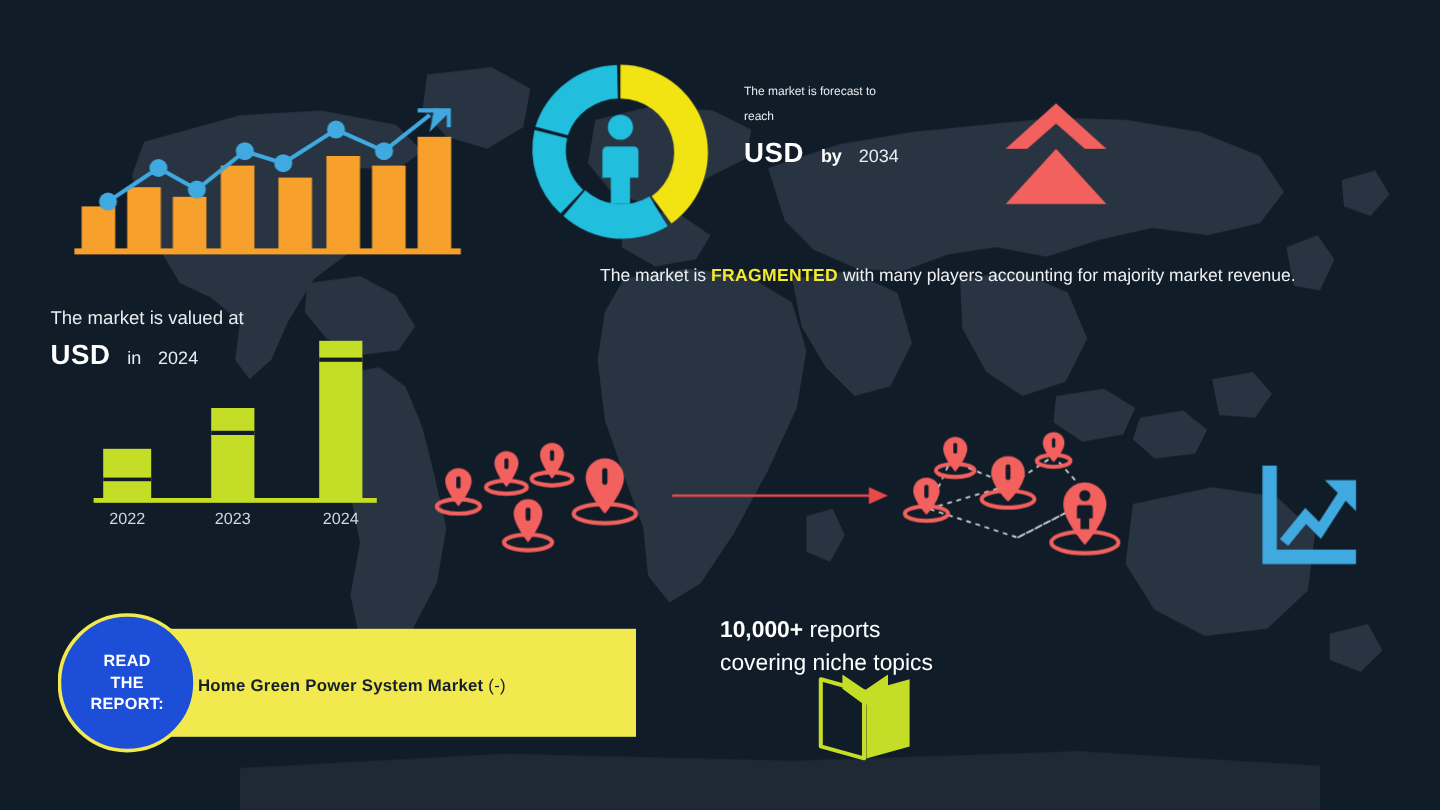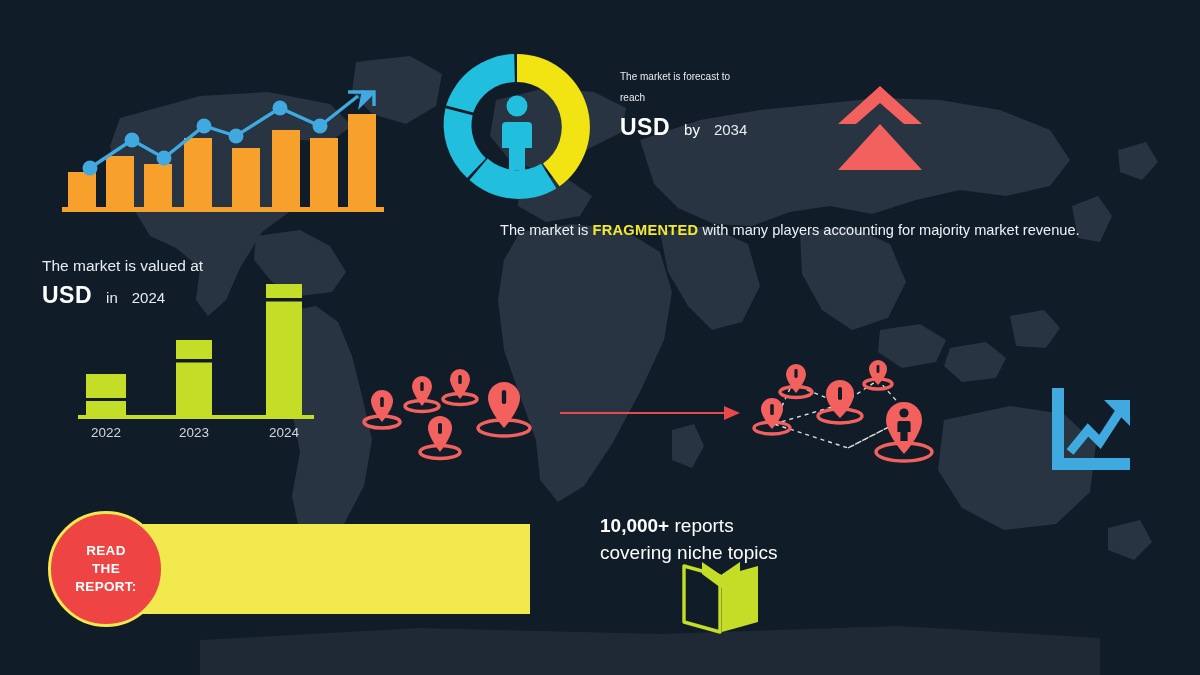--- a/index.html
+++ b/index.html
@@ -16,21 +16,21 @@
   #worldmap { position:absolute; left:0; top:0; width:1200px; height:675px; z-index:0; }
 
   
   .abs { position:absolute; }
 
   
   .ttl-line { color:#e7ecf1; font-size:15.5px; line-height:20px; letter-spacing:.2px; white-space:nowrap; }
   .ttl-line .b { font-weight:bold; color:#ffffff; }
   .big-usd { color:#ffffff; font-size:23px; font-weight:bold; letter-spacing:.5px; }
   .mid { color:#e7ecf1; font-size:15px; }
-  .mid-b { color:#ffffff; font-size:15px; font-weight:normal; }
+  .mid-b { color:#ffffff; font-size:15px; font-weight:bold; }
 
   .pct-glyph { color:#ffffff; font-size:46px; font-weight:bold; line-height:46px; }
 
   #cagr-block { left:42px; top:18px; }
   #cagr-block .row { display:flex; align-items:flex-start; gap:14px; }
   #cagr-text { padding-top:2px; }
 
   #forecast-block { left:620px; top:66px; }
   #forecast-block .l1 { color:#e7ecf1; font-size:10px; line-height:21px; white-space:nowrap; }
   #forecast-block .l2 { margin-top:6px; display:flex; align-items:baseline; gap:14px; }
@@ -47,21 +47,21 @@
   #reports-block .r1 { color:#ffffff; font-size:19px; line-height:27px; white-space:nowrap; }
   #reports-block .r1 .n { font-weight:bold; }
   #reports-block .r2 { color:#ffffff; font-size:19px; line-height:27px; white-space:nowrap; }
 
   
   #cta { left:120px; top:524px; width:410px; height:90px; background:#f2e94e; }
   #cta-label { position:absolute; left:165px; top:563px; color:#15202c; font-size:14px; font-weight:bold; letter-spacing:.2px; white-space:nowrap; }
   #cta-label .tail { font-weight:normal; }
   #cta-circle {
     left:48px; top:511px; width:116px; height:116px; border-radius:50%;
-    background:#ef4444; border:3px solid #f2e94e;
+    background:#1d4ed8; border:3px solid #f2e94e;
     display:flex; flex-direction:column; align-items:center; justify-content:center;
   }
   #cta-circle span { color:#ffffff; font-size:13.5px; font-weight:bold; line-height:18px; letter-spacing:.3px; }
 
   
   #logo { left:986px; top:528px; width:186px; height:118px; }
   #logo-mark { position:absolute; left:54px; top:0px; width:72px; height:64px; }
   #logo-word { position:absolute; left:0; top:66px; width:186px; text-align:center;
                color:#ffffff; font-size:29px; font-weight:bold; letter-spacing:1px; line-height:32px; }
   #logo-sub { position:absolute; left:0; top:99px; width:186px; text-align:center;
@@ -277,20 +277,21 @@
     </g>
   </svg>
 
   <svg class="abs" id="blue-growth" viewBox="0 0 92 88">
     <path d="M8 2 h12 v70 h66 v12 h-78 z" fill="#3fa9e0"></path>
     <polyline points="26,66 44,44 56,56 78,22" fill="none" stroke="#3fa9e0" stroke-width="9" stroke-linejoin="miter"></polyline>
     <path d="M60 14 L86 14 L86 40 Z" fill="#3fa9e0"></path>
   </svg>
 
   <div class="abs" id="cta"></div>
+  <div id="cta-label"><span>Home Green Power System Market</span> <span class="tail">(-)</span></div>
   <div class="abs" id="cta-circle">
     <span>READ</span>
     <span>THE</span>
     <span>REPORT:</span>
   </div>
 
   <div class="abs" id="reports-block">
     <div class="r1"><span class="n">10,000+</span><span> reports</span></div>
     <div class="r2">covering niche topics</div>
   </div>

